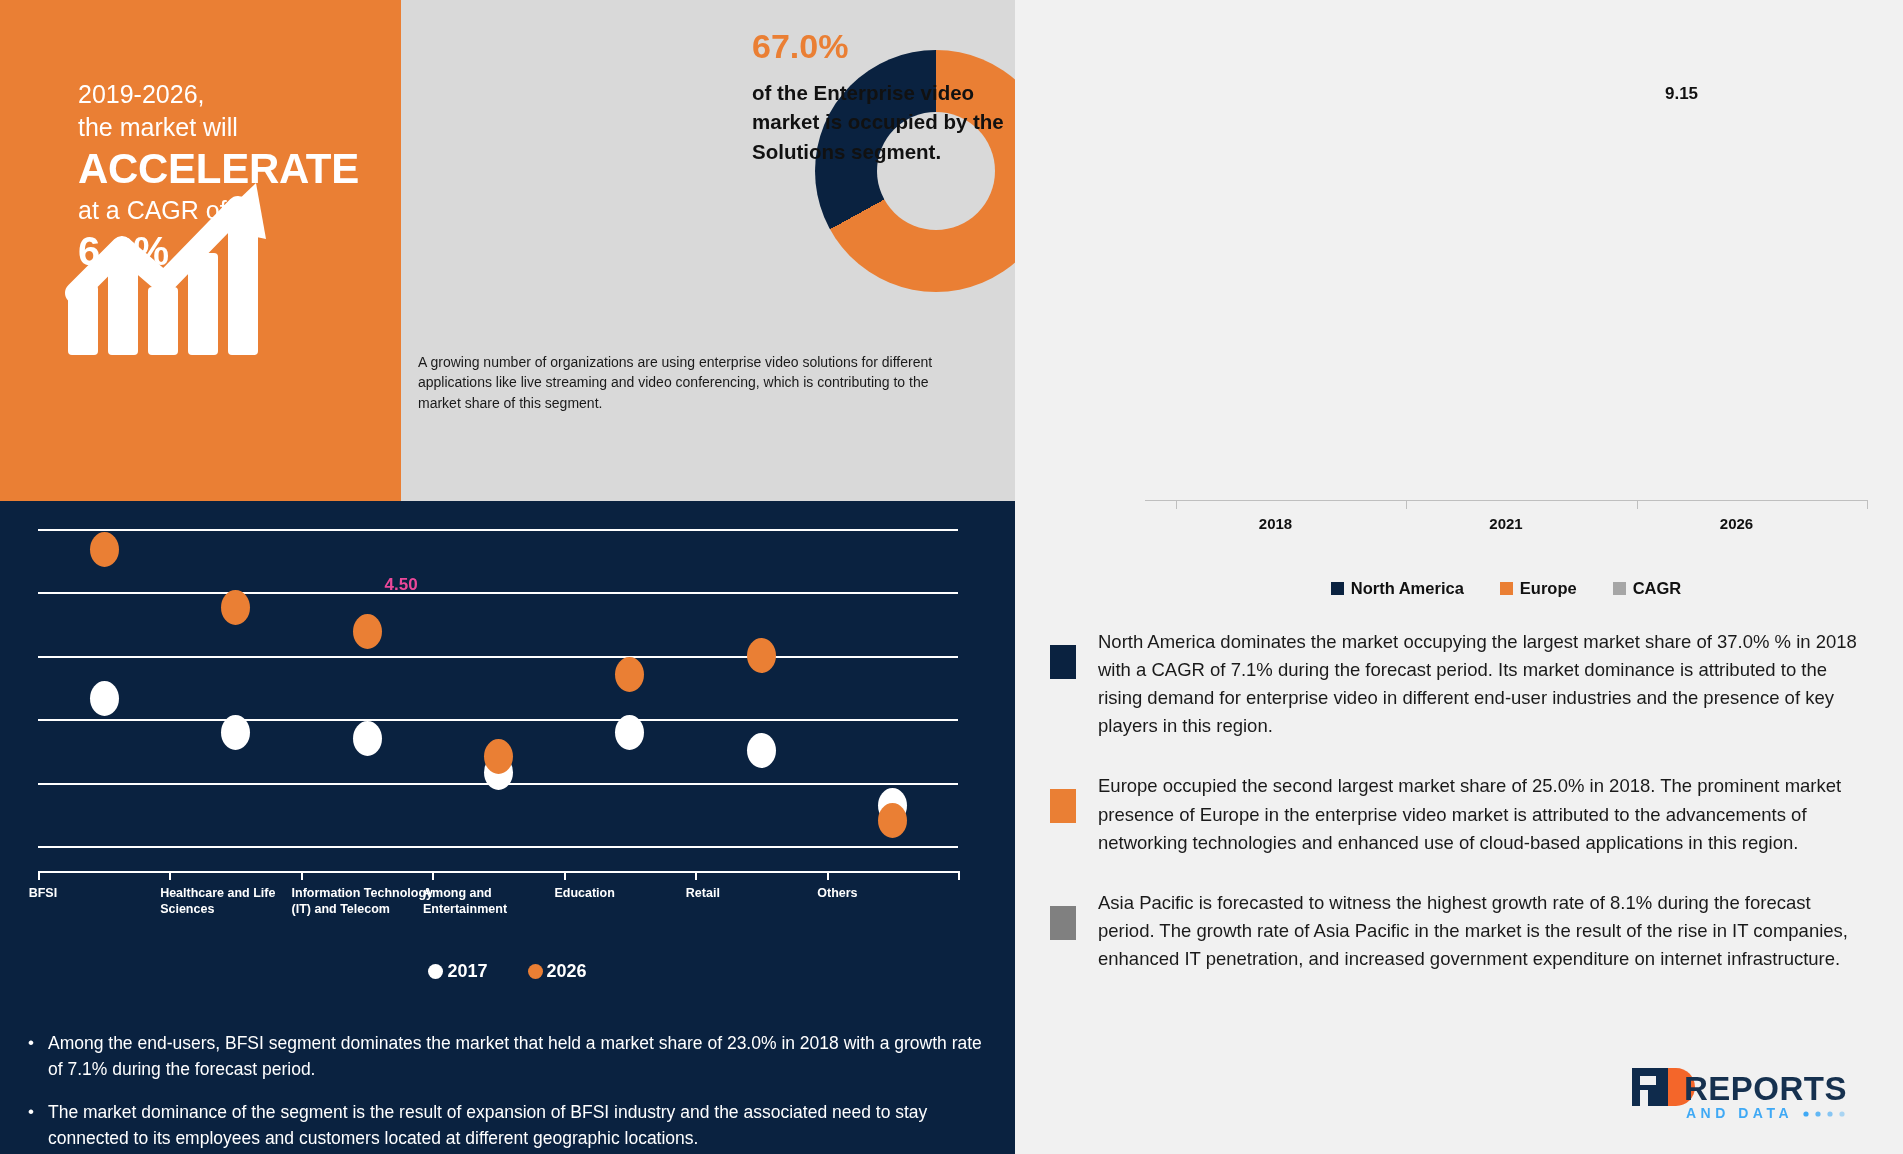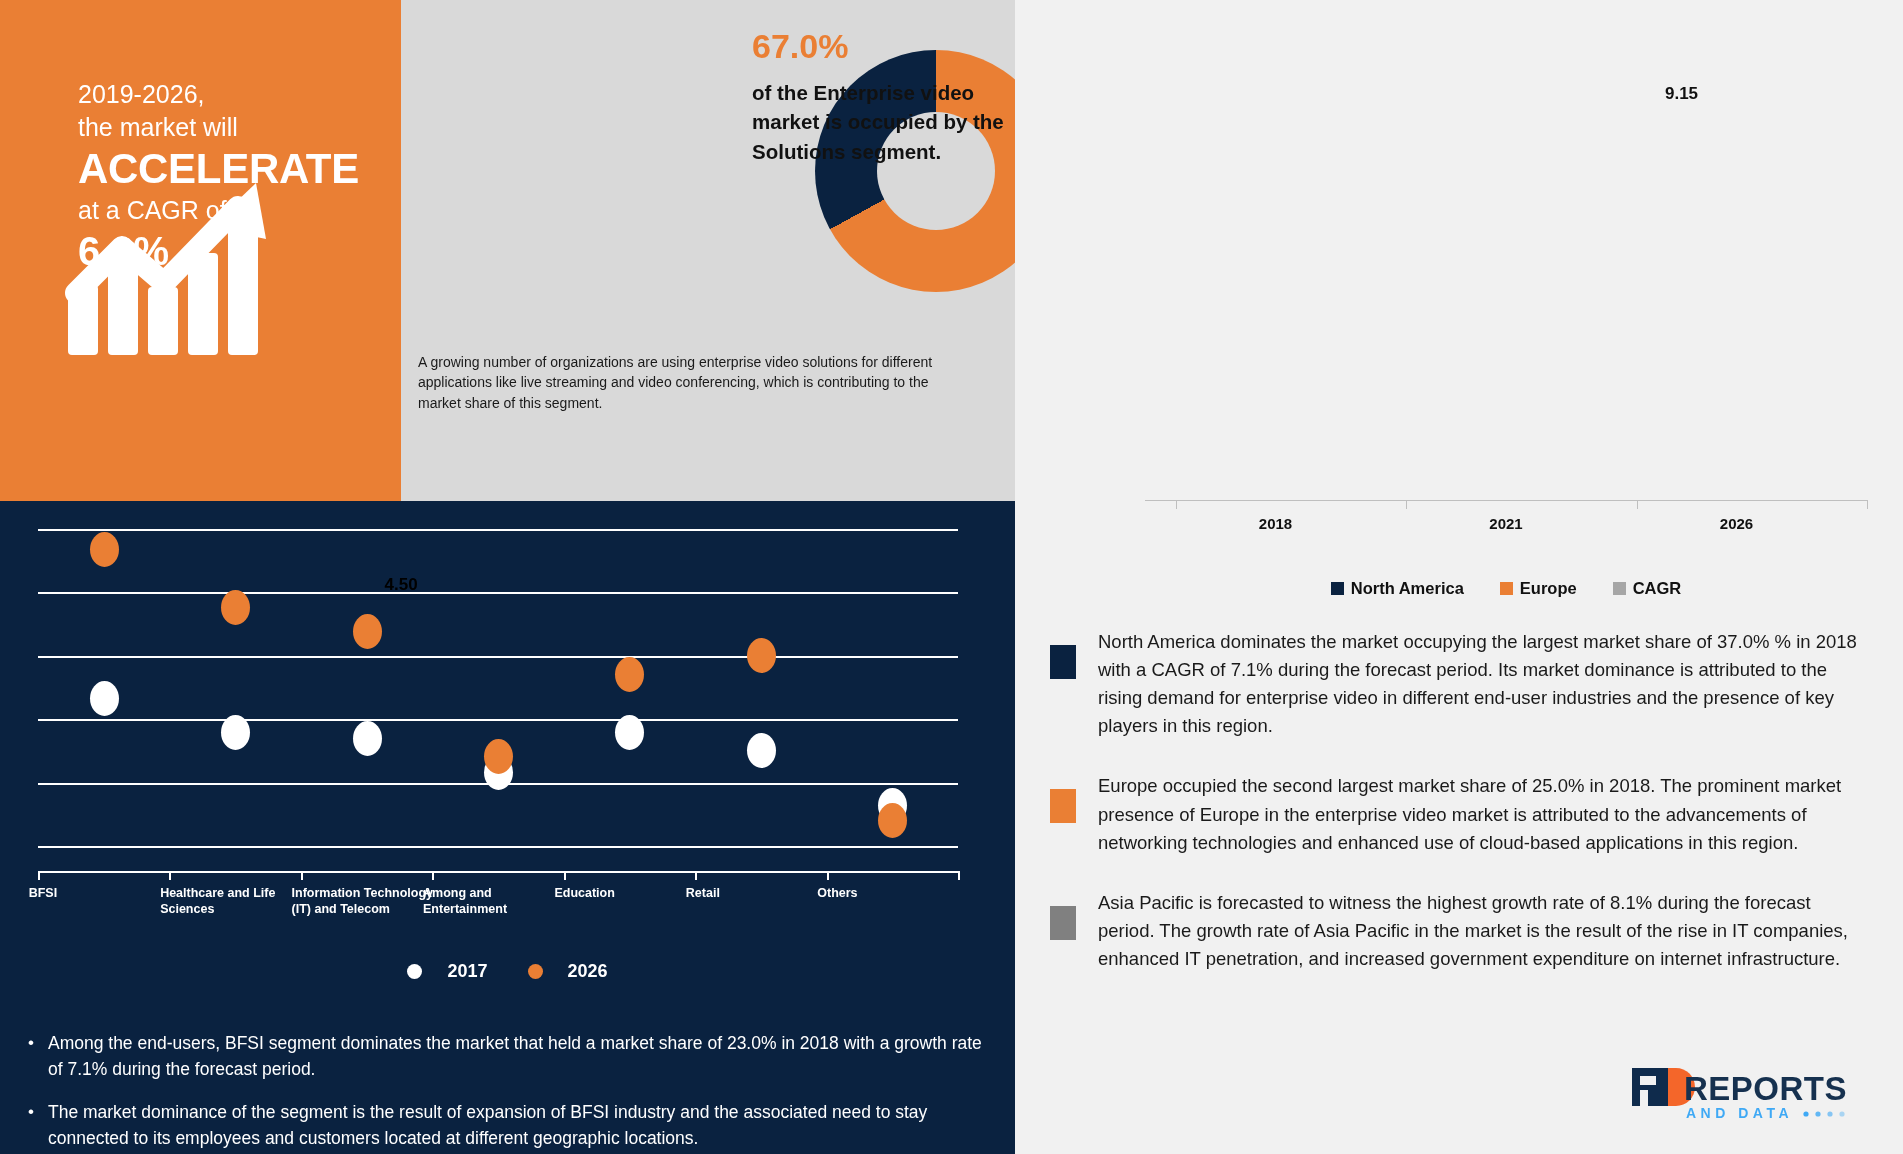--- a/index.html
+++ b/index.html
@@ -64,28 +64,28 @@
   
   #logo { position: absolute; left: 1630px; top: 1060px; width: 250px; height: 62px; }
 
   
   #dot-plot { position: absolute; left: 0; top: 501px; width: 1015px; height: 440px; }
   #dot-area { position: absolute; left: 38px; top: 20px; width: 920px; height: 330px; }
   .grid-line { position: absolute; left: 0; width: 920px; height: 2px; background: #ffffff; }
   .dot { position: absolute; width: 29px; height: 35px; border-radius: 50%; margin: -17px 0 0 -14px; }
   .dot.y2017 { background: #ffffff; }
   .dot.y2026 { background: #ea7f34; }
-  #dot-value-label { position: absolute; font-size: 17px; font-weight: 700; color: #000000; }
+  #dot-value-label { position: absolute; font-size: 17px; font-weight: 700; color: #ec4899; }
   #dot-axis { position: absolute; left: 38px; top: 370px; width: 920px; height: 2px; background: #ffffff; }
   .dot-tick { position: absolute; top: 370px; width: 2px; height: 9px; background: #ffffff; }
   .cat-label { position: absolute; top: 385px; width: 150px; 
     font-size: 12.5px; font-weight: 700; color: #ffffff; line-height: 1.25; }
   #dot-legend { position: absolute; left: 0; top: 480px; width: 1015px;
     display: flex; justify-content: center; gap: 40px; align-items: center; }
-  #dot-legend .item { display: flex; align-items: center; gap: 25px;
+  #dot-legend .item { display: flex; align-items: center; gap: 4px;
     font-size: 18px; font-weight: 700; color: #ffffff; }
   #dot-legend .mk { width: 15px; height: 15px; border-radius: 50%; display: inline-block; }
 
   
   #bl-bullets { position: absolute; left: 28px; top: 1030px; width: 960px; }
   .bl-item { display: flex; gap: 14px; margin-bottom: 16px; }
   .bl-item .bullet { color: #ffffff; font-size: 17px; line-height: 1.5; flex: 0 0 auto; }
   .bl-item .txt { color: #ffffff; font-size: 17.5px; line-height: 1.5; }
 </style>
 </head>

